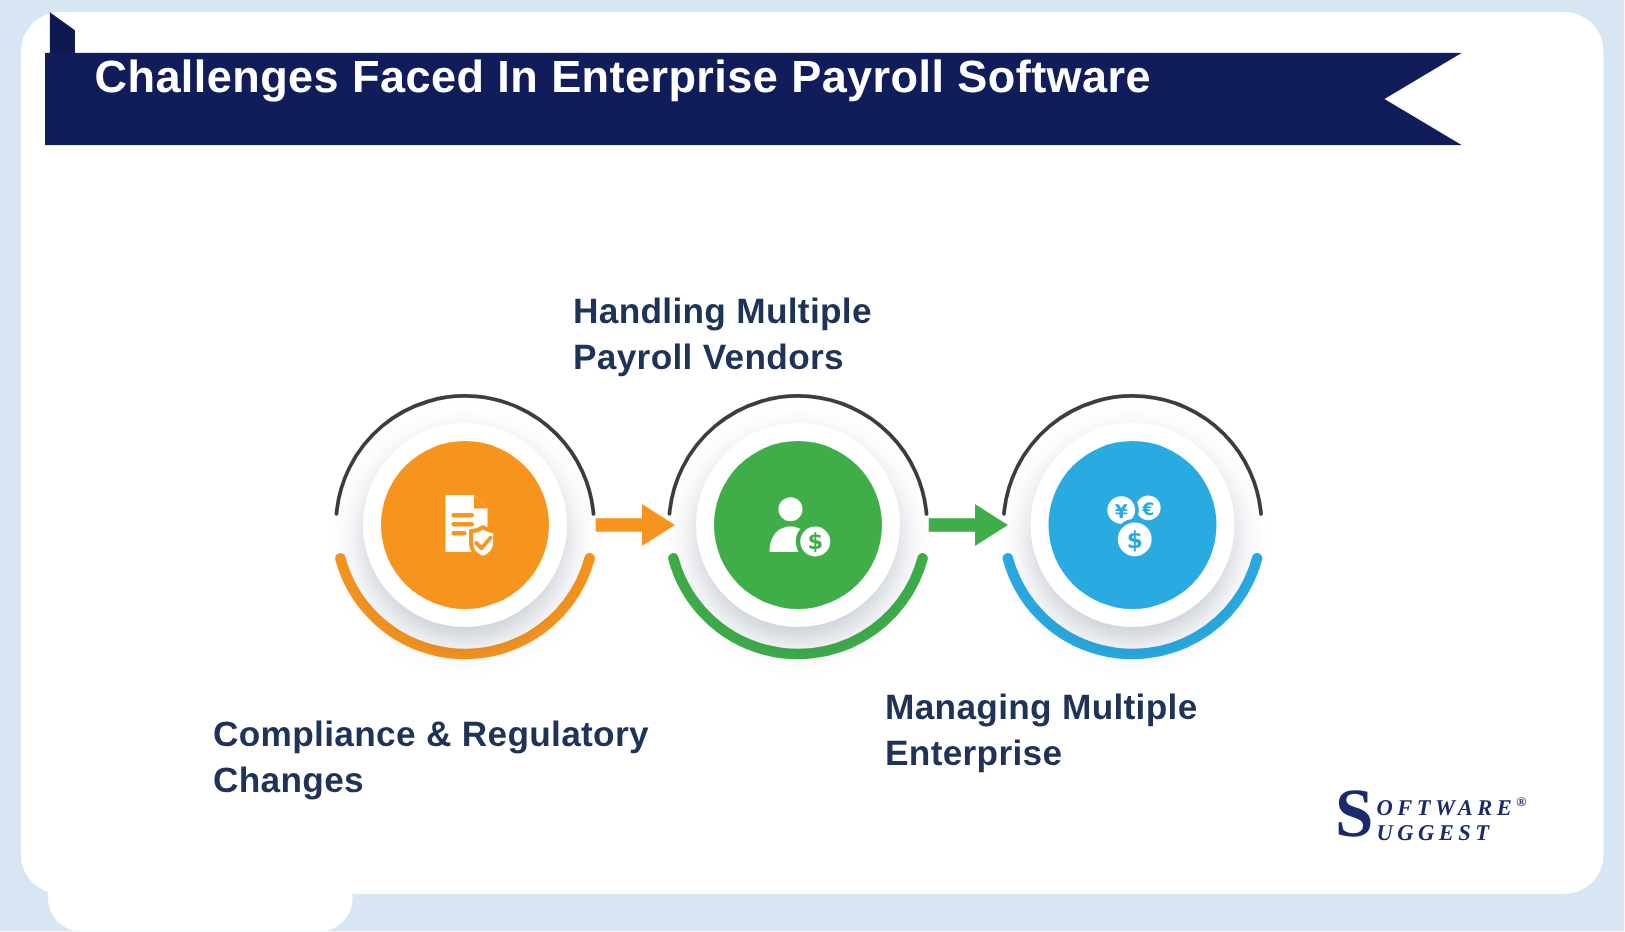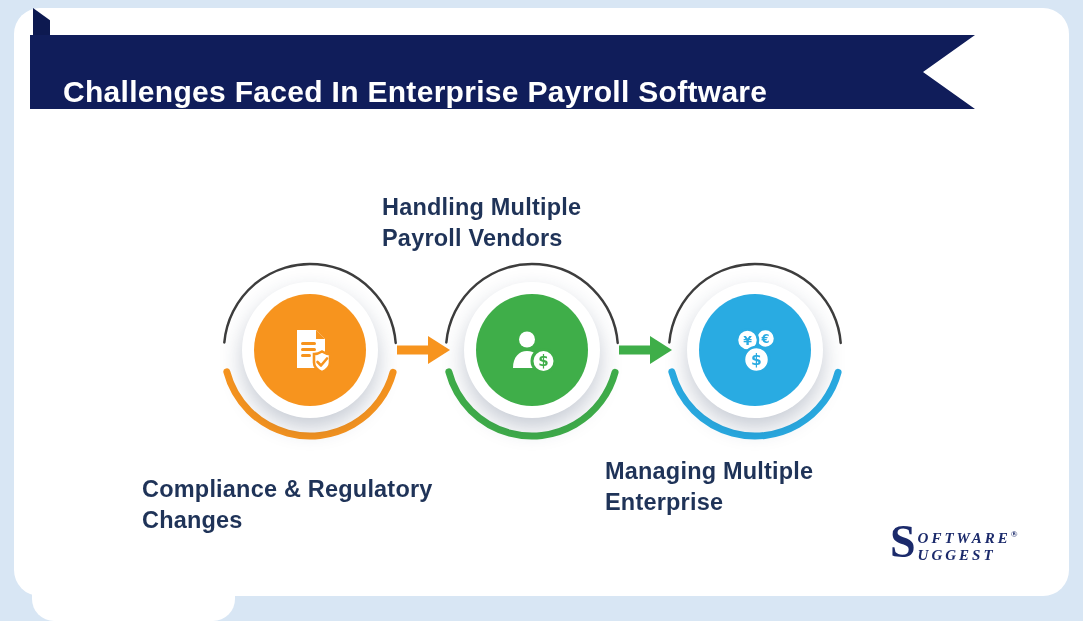--- a/index.html
+++ b/index.html
@@ -15,24 +15,24 @@
   .bottom-tab{
     position:absolute;left:32px;bottom:0;width:203px;height:42px;
     background:#ffffff;border-radius:0 0 22px 22px;
   }
   .ribbon-fold{
     position:absolute;left:33px;top:8px;width:17px;height:29px;
     background:#0d1950;
     clip-path:polygon(0 0,100% 42%,100% 100%,0 100%);
   }
   .banner{
-    position:absolute;left:30px;top:35px;width:945px;height:74px;
+    position:absolute;left:30px;top:35px;width:945px;height:62px;
     background:#101d5a;
     clip-path:polygon(0 0,100% 0,calc(100% - 52px) 50%,100% 100%,0 100%);
-    display:flex;align-items:flex-end;
+    display:flex;align-items:flex-start;
   }
   .banner-title{
     color:#ffffff;font-size:30px;font-weight:bold;letter-spacing:.3px;
     padding-left:33px;white-space:nowrap;
   }
   .node{position:absolute;width:190px;height:190px;}
   .node svg.ring{position:absolute;left:0;top:0;}
   .white-disc{
     position:absolute;left:27px;top:27px;width:136px;height:136px;
     background:#ffffff;border-radius:50%;
@@ -137,21 +137,21 @@
         <text x="30.5" y="44" font-size="15.5" text-anchor="middle" fill="#29ABE2">$</text>
       </svg>
     </div>
   </div>
 
   <div class="step-label" style="left:142px;top:474px;width:340px;">
     <div>Compliance &amp; Regulatory</div>
     <div>Changes</div>
   </div>
 
-  <div class="step-label" style="left:605px;top:456px;width:300px;">
+  <div class="step-label" style="left:590px;top:456px;width:300px;">
     <div>Managing Multiple</div>
     <div>Enterprise</div>
   </div>
 
   <div class="logo">
     <span class="logo-initial">S</span>
     <span class="logo-words">
       <span class="logo-line"><span>OFTWARE</span><span class="reg">®</span></span>
       <span class="logo-line">UGGEST</span>
     </span>

